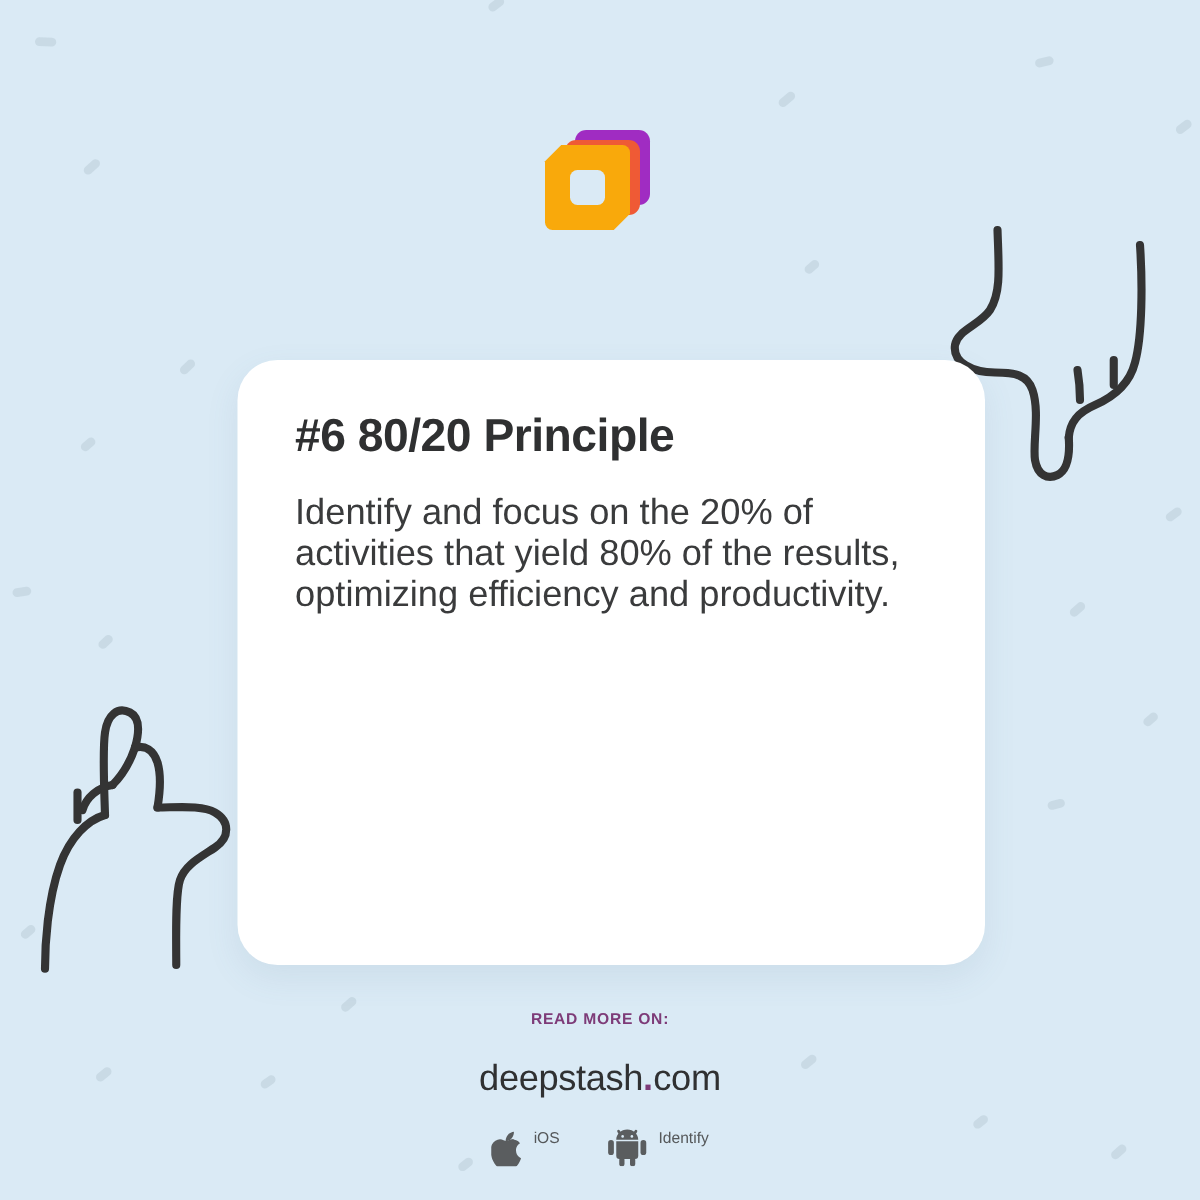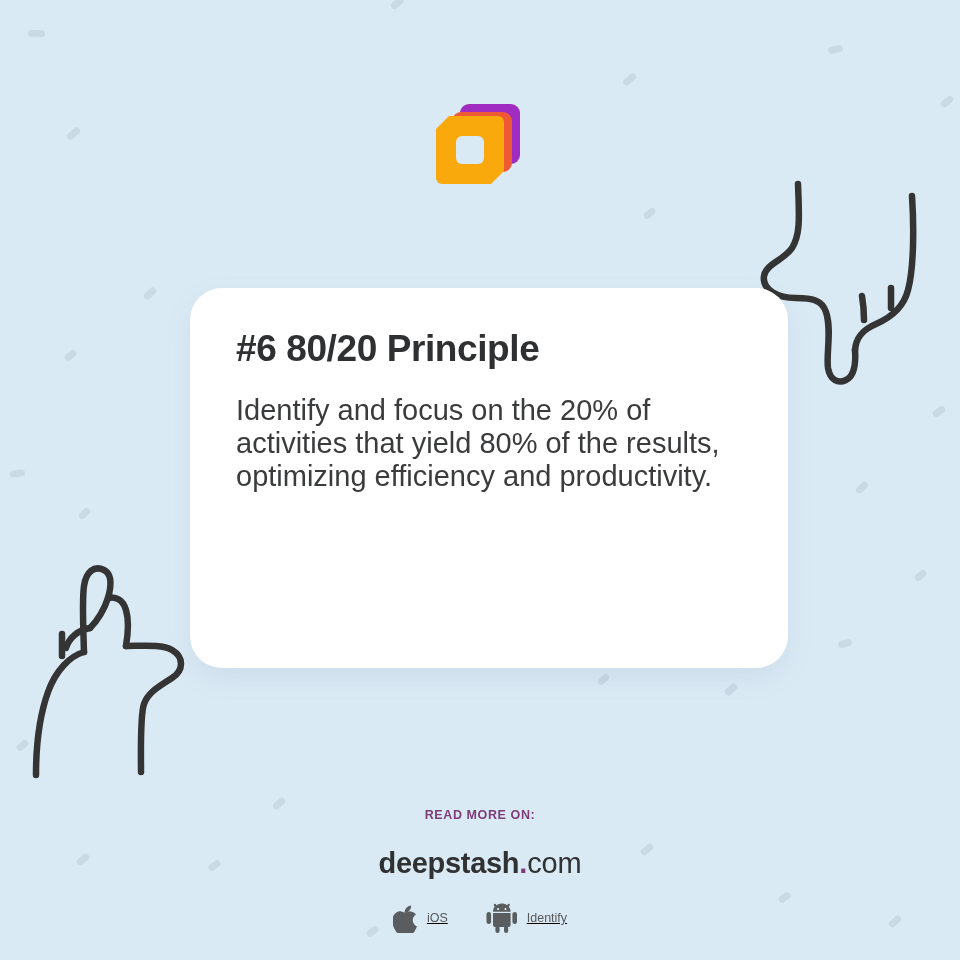--- a/index.html
+++ b/index.html
@@ -60,21 +60,21 @@
   }
   .hand-right { left: 752px; top: 172px; }
   .hand-left  { left: 22px;  top: 560px; }
 
   
   .card {
     position: absolute;
     left: 190px;
     top: 288px;
     width: 598px;
-    height: 380px;
+    height: 484px;
     background: #ffffff;
     border-radius: 32px;
     box-shadow: 0 10px 26px rgba(90, 120, 145, .10);
     box-sizing: border-box;
     padding: 38px 46px 0 46px;
   }
   .card-title {
     margin: 0;
     font-size: 37px;
     line-height: 46px;
@@ -109,35 +109,33 @@
     color: #7d3b78;
     margin: 0;
   }
   .wordmark {
     margin-top: 27px;
     font-size: 29px;
     color: #303132;
     line-height: 1;
     white-space: nowrap;
   }
-  .wordmark .brand { font-weight: 700; letter-spacing: -0.3px; }
+  .wordmark .brand { font-weight: 400; letter-spacing: -0.3px; }
   .wordmark .dot   { color: #7d3b78; font-weight: 700; }
   .wordmark .tld   { font-weight: 400; letter-spacing: -0.2px; }
 
   .stores {
     margin-top: 25px;
     display: flex;
     align-items: center;
     gap: 38px;
   }
   .store {
     display: flex;
-    align-items: center;
     gap: 9px;
-    text-decoration: underline;
   }
   .store-label {
     font-size: 12.5px;
     color: #55585a;
     font-weight: 400;
   }
   .store svg { display: block; }
 </style>
 </head>
 <body>

